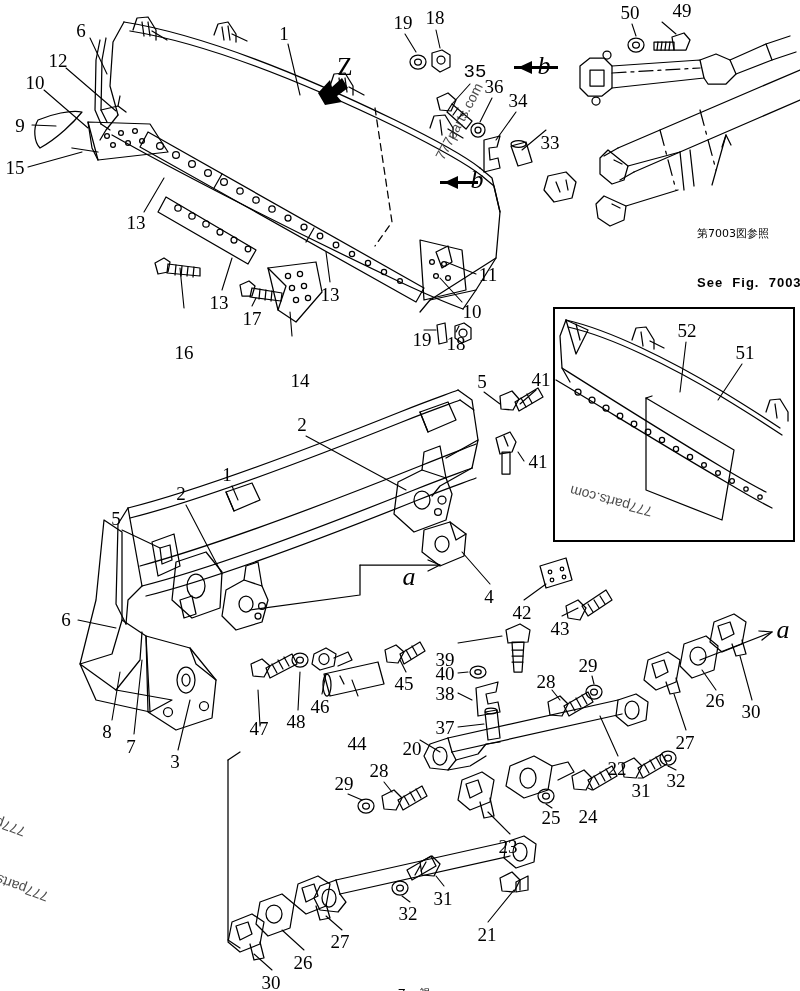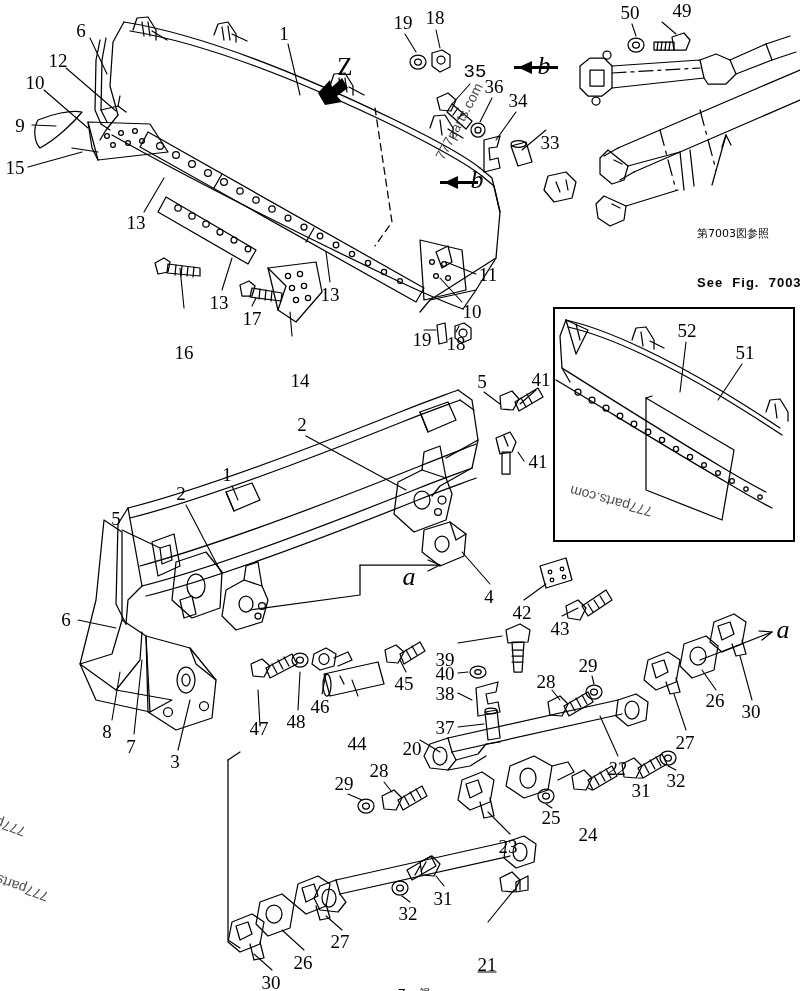--- a/index.html
+++ b/index.html
@@ -586,31 +586,31 @@
       <div class="lbl" style="left: 445px; top: 643px; margin-top: 16px;">39</div>
       <div class="lbl" style="left: 445px; top: 673px;">40</div>
       <div class="lbl" style="left: 445px; top: 693px;">38</div>
       <div class="lbl" style="left: 445px; top: 727px;">37</div>
       <div class="lbl" style="left: 412px; top: 748px;">20</div>
       <div class="lbl" style="left: 546px; top: 681px;">28</div>
       <div class="lbl" style="left: 588px; top: 665px;">29</div>
       <div class="lbl" style="left: 685px; top: 742px;">27</div>
       <div class="lbl" style="left: 715px; top: 700px;">26</div>
       <div class="lbl" style="left: 751px; top: 711px;">30</div>
-      <div class="lbl" style="left: 617px; top: 768px; font-style: italic;">22</div>
+      <div class="lbl" style="left: 617px; top: 768px;">22</div>
       <div class="lbl" style="left: 676px; top: 780px;">32</div>
       <div class="lbl" style="left: 641px; top: 790px;">31</div>
-      <div class="lbl" style="left: 588px; top: 834px;">24</div>
+      <div class="lbl" style="left: 588px; top: 816px;">24</div>
       <div class="lbl" style="left: 551px; top: 817px;">25</div>
       <div class="lbl" style="left: 508px; top: 846px;">23</div>
       <div class="lbl" style="left: 379px; top: 770px;">28</div>
       <div class="lbl" style="left: 344px; top: 783px;">29</div>
       <div class="lbl" style="left: 408px; top: 913px;">32</div>
       <div class="lbl" style="left: 443px; top: 898px;">31</div>
-      <div class="lbl" style="left: 487px; top: 964px; text-decoration: underline;">21</div>
+      <div class="lbl" style="left: 487px; top: 934px;">21</div>
       <div class="lbl" style="left: 340px; top: 941px;">27</div>
       <div class="lbl" style="left: 303px; top: 962px;">26</div>
       <div class="lbl" style="left: 271px; top: 982px;">30</div>
       <div class="marker plain" style="left: 345px; top: 67px;">Z</div>
       <div class="marker" style="left: 544px; top: 66px;">b</div>
       <div class="marker" style="left: 477px; top: 180px;">b</div>
       <div class="marker" style="left: 409px; top: 577px;">a</div>
       <div class="marker" style="left: 783px; top: 630px;">a</div>
       <div class="wm" style="left: 432px; top: 155px; transform: rotate(-62deg); transform-origin: 0px 0px;">777parts.com</div>
       <div class="wm" style="left: 650px; top: 520px; transform: rotate(195deg); transform-origin: 0px 0px;">777parts.com</div>

